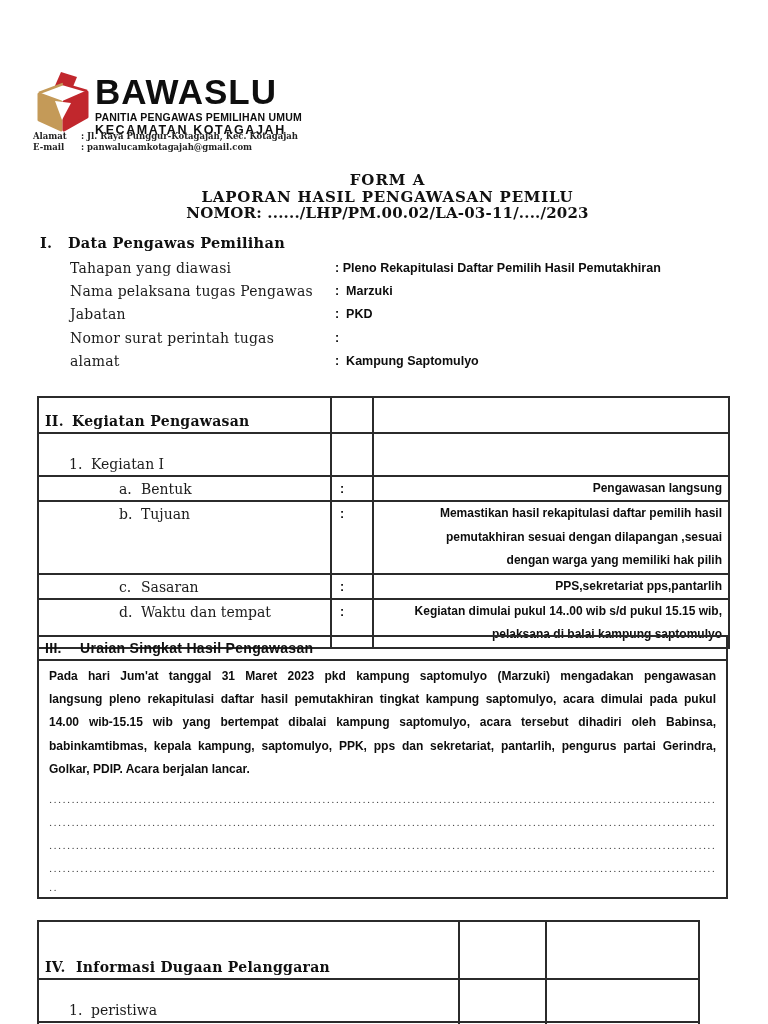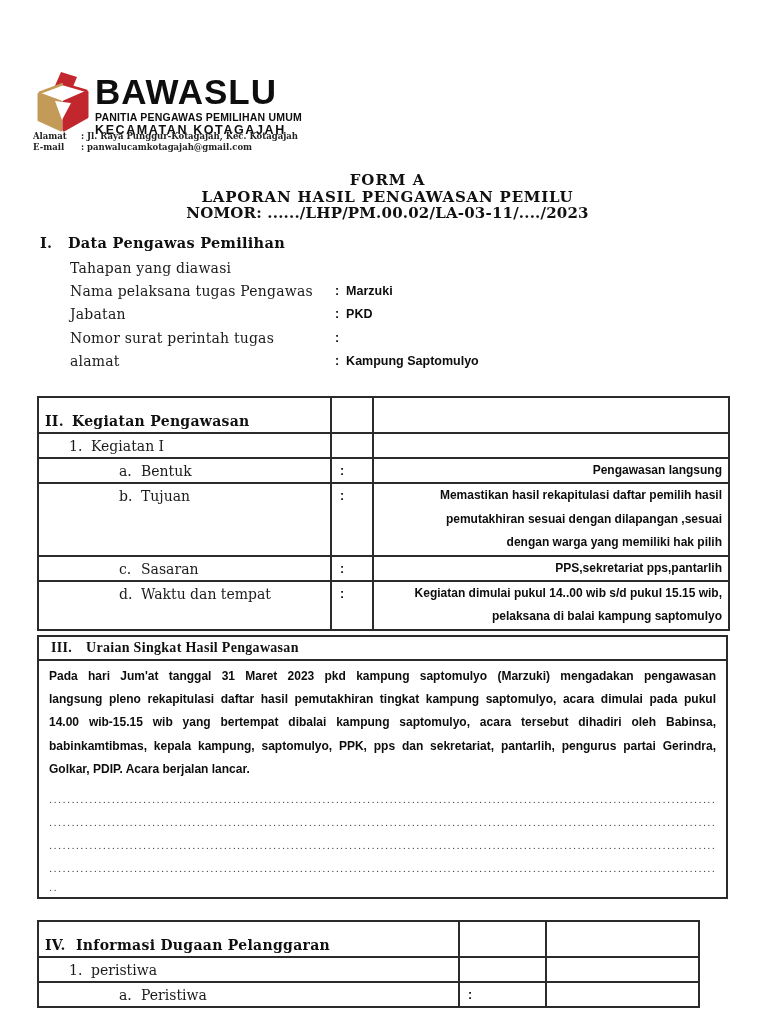--- a/index.html
+++ b/index.html
@@ -41,32 +41,32 @@
   .sec1-label { font-family: "DejaVu Serif", serif; font-size: 14px; line-height: 23.2px; letter-spacing: 0.2px; color:#1b1b1b; }
   .sec1-value { position: absolute; left: 265px; top: 0; font-weight: bold; font-size: 12.5px; line-height: 23.2px; white-space: pre; color:#0d0d0d; }
 
   
   table { border-collapse: collapse; table-layout: fixed; }
   td { border: 2px solid #2b2b2b; vertical-align: top; overflow: hidden; }
   .tbl2 { position: absolute; left: 37px; top: 396px; width: 691px; }
   .tbl4 { position: absolute; left: 37px; top: 920px; width: 661px; }
   .cell-head { font-family: "DejaVu Serif", serif; font-weight: bold; font-size: 14px; letter-spacing:0.3px; line-height: 22px; padding: 12px 0 0 6px; color:#101010; white-space: nowrap; }
   .cell-head .num { display: inline-block; width: 27px; }
-  .cell-item { font-family: "DejaVu Serif", serif; font-size: 14px; line-height: 22px; padding: 1px 0 0 30px; color:#1b1b1b; white-space: nowrap; }
+  .cell-item { font-family: "DejaVu Serif", serif; font-size: 14px; line-height: 22px; padding: 19px 0 0 30px; color:#1b1b1b; white-space: nowrap; }
   .cell-item .num { display: inline-block; width: 22px; }
   .cell-sub { font-family: "DejaVu Serif", serif; font-size: 14px; line-height: 22px; padding: 1px 0 0 80px; color:#1b1b1b; white-space: nowrap; }
   .cell-sub .num { display: inline-block; width: 22px; }
   .cell-colon { font-weight: bold; font-size: 12.5px; line-height: 22px; padding: 1px 0 0 8px; color:#0d0d0d; }
   .cell-val { padding: 0 6px 0 23px; text-align: right; }
   .val-line { font-weight: bold; font-size: 12px; line-height: 23.4px; white-space: nowrap; color:#0d0d0d; }
-  .tbl4 .cell-head .num { width: 31px; }
+  .tbl4 .cell-head .num { width: 31px; margin-top: 22px; }
 
   
   .box3 { position: absolute; left: 37px; top: 635px; width: 691px; height: 264px; border: 2px solid #2b2b2b; overflow: hidden; }
-  .box3-head { border-bottom: 2px solid #2b2b2b; height: 24px; font-family: Liberation Serif, serif; font-weight: bold; font-size: 14px; letter-spacing:0.3px; line-height: 22px; padding-left: 12px; color:#101010; white-space: nowrap; }
+  .box3-head { border-bottom: 2px solid #2b2b2b; height: 24px; font-family: Liberation Sans, sans-serif; font-weight: bold; font-size: 14px; letter-spacing:0.3px; line-height: 22px; padding-left: 6px; color:#101010; white-space: nowrap; }
   .box3-head .num { display: inline-block; width: 35px; }
   .p3 { margin: 4px 10px 0 10px; }
   .p3-line { font-weight: bold; font-size: 12px; line-height: 23.2px; text-align: justify; text-align-last: justify; color:#0d0d0d; }
   .p3-line-last { text-align-last: left; }
   .p3-dots { margin: 7px 10px 0 10px; }
   .dot-line { font-family: "DejaVu Serif", serif; font-size: 10px; letter-spacing: 1.3px; line-height: 23px; white-space: nowrap; overflow: hidden; color: #3d3d3d; }
   .p3-trailing { margin-left: 10px; font-family: "DejaVu Serif", serif; font-size: 10px; letter-spacing: 1.3px; line-height: 16px; color: #3d3d3d; }
 </style>
 </head>
 <body>
@@ -109,20 +109,21 @@
   <div class="title-line title-l3">NOMOR: ....../LHP/PM.00.02/LA-03-11/..../2023</div>
 </div>
 
 <div class="sec1">
   <div class="sec-heading">
     <span class="num">I.</span><span>Data Pengawas Pemilihan</span>
   </div>
   <div class="sec1-rows">
     <div class="sec1-row">
       <span class="sec1-label">Tahapan yang diawasi</span>
+      <span class="sec1-value">: Pleno Rekapitulasi Daftar Pemilih Hasil Pemutakhiran</span>
     </div>
     <div class="sec1-row">
       <span class="sec1-label">Nama pelaksana tugas Pengawas</span>
       <span class="sec1-value">:  Marzuki</span>
     </div>
     <div class="sec1-row">
       <span class="sec1-label">Jabatan</span>
       <span class="sec1-value">:  PKD</span>
     </div>
     <div class="sec1-row">

